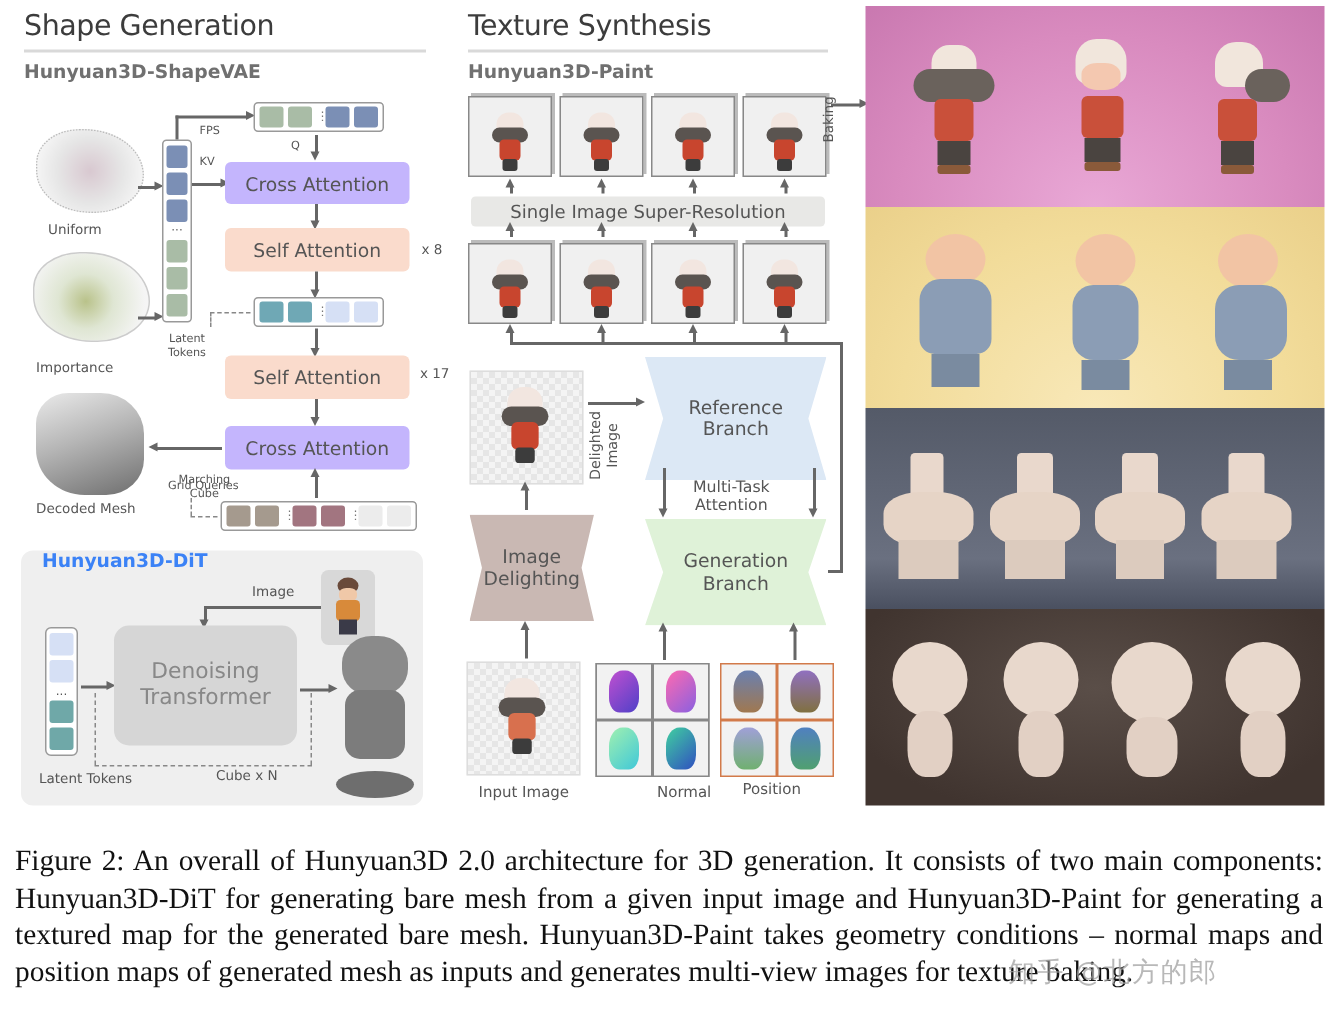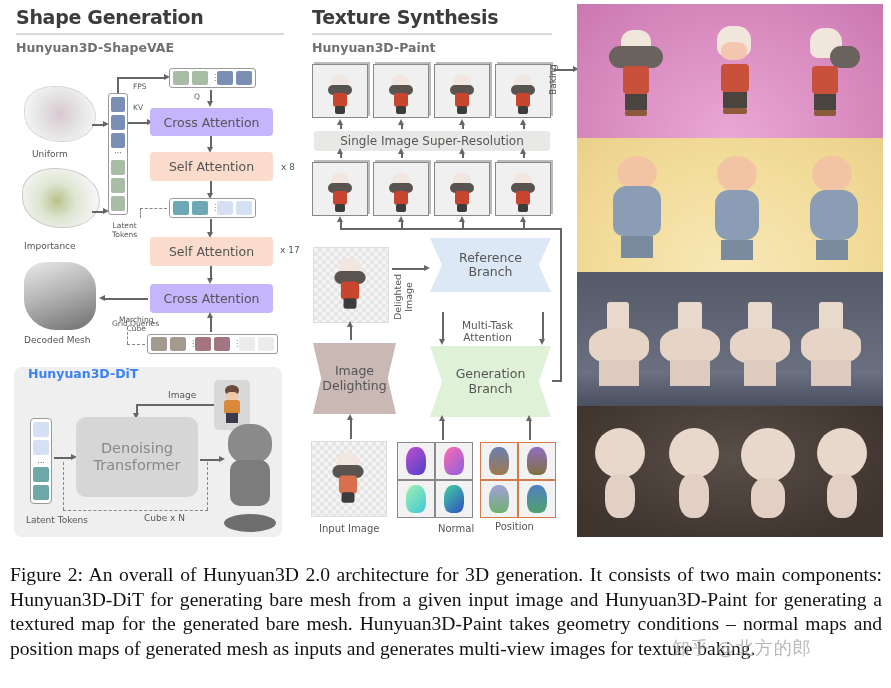--- a/index.html
+++ b/index.html
@@ -1,18 +1,18 @@
 <!DOCTYPE html>
 <html><head>
 <meta charset="utf-8">
 <style>
   * { box-sizing: border-box; margin: 0; padding: 0; }
   body { width: 891px; height: 688px; background: #ffffff; position: relative; overflow: hidden; font-family: "DejaVu Sans", sans-serif; color: #555; }
   .abs { position: absolute; }
-  .sec-title { font-family: "DejaVu Sans", sans-serif; font-weight: bold; font-size: 19px; color: #3c3c3c; letter-spacing: -0.3px; }
+  .sec-title { font-family: "DejaVu Sans", sans-serif; font-weight: normal; font-size: 19px; color: #3c3c3c; letter-spacing: -0.3px; }
   .sec-rule { height: 2px; background: #d9d9d9; }
   .sub-title { font-weight: bold; font-size: 12.5px; color: #707070; }
   .lbl { font-size: 9px; color: #555; white-space: nowrap; }
   .lbl-sm { font-size: 7.5px; color: #555; white-space: nowrap; line-height: 1.15; text-align: center; }
   .box { display: flex; align-items: center; justify-content: center; text-align: center; font-size: 12.5px; color: #555; border-radius: 4px; }
   .cross { background: #c4b5fd; }
   .self { background: #fadbcc; }
   .hline { position: absolute; height: 1.5px; background: #666; }
   .vline { position: absolute; width: 1.5px; background: #666; }
   .arr-r::after { content: ""; position: absolute; right: -5px; top: -3px; border-left: 6px solid #666; border-top: 3.5px solid transparent; border-bottom: 3.5px solid transparent; }
@@ -267,21 +267,21 @@
       <div class="hood"></div>
       <div class="hair"></div>
       <div class="body"></div>
       <div class="legs"></div>
     </div>
 </div>
 <div class="abs lbl-sm" style="left:393px;top:320px;transform:rotate(-90deg);transform-origin:left top;white-space:pre;font-size:9.5px;">Delighted
 Image</div>
 <div class="hline arr-r" style="left:392px;top:268px;width:33px;"></div>
 
-<div class="hourglass" style="left:430px;top:238px;width:121px;height:54px;background:#dce8f5;clip-path:polygon(0 0,100% 0,90% 50%,100% 100%,0 100%,10% 50%);white-space:pre;">Reference
+<div class="hourglass" style="left:430px;top:238px;width:121px;height:82px;background:#dce8f5;clip-path:polygon(0 0,100% 0,90% 50%,100% 100%,0 100%,10% 50%);white-space:pre;">Reference
 Branch</div>
 
 <div class="vline arr-d" style="left:442px;top:312px;height:28px;"></div>
 <div class="vline arr-d" style="left:542px;top:312px;height:28px;"></div>
 <div class="abs lbl-sm" style="left:462px;top:319px;font-size:10.5px;white-space:pre;">Multi-Task
 Attention</div>
 
 <div class="hourglass" style="left:430px;top:346px;width:121px;height:71px;background:#dff2d8;clip-path:polygon(0 0,100% 0,90% 50%,100% 100%,0 100%,10% 50%);white-space:pre;">Generation
 Branch</div>
 

